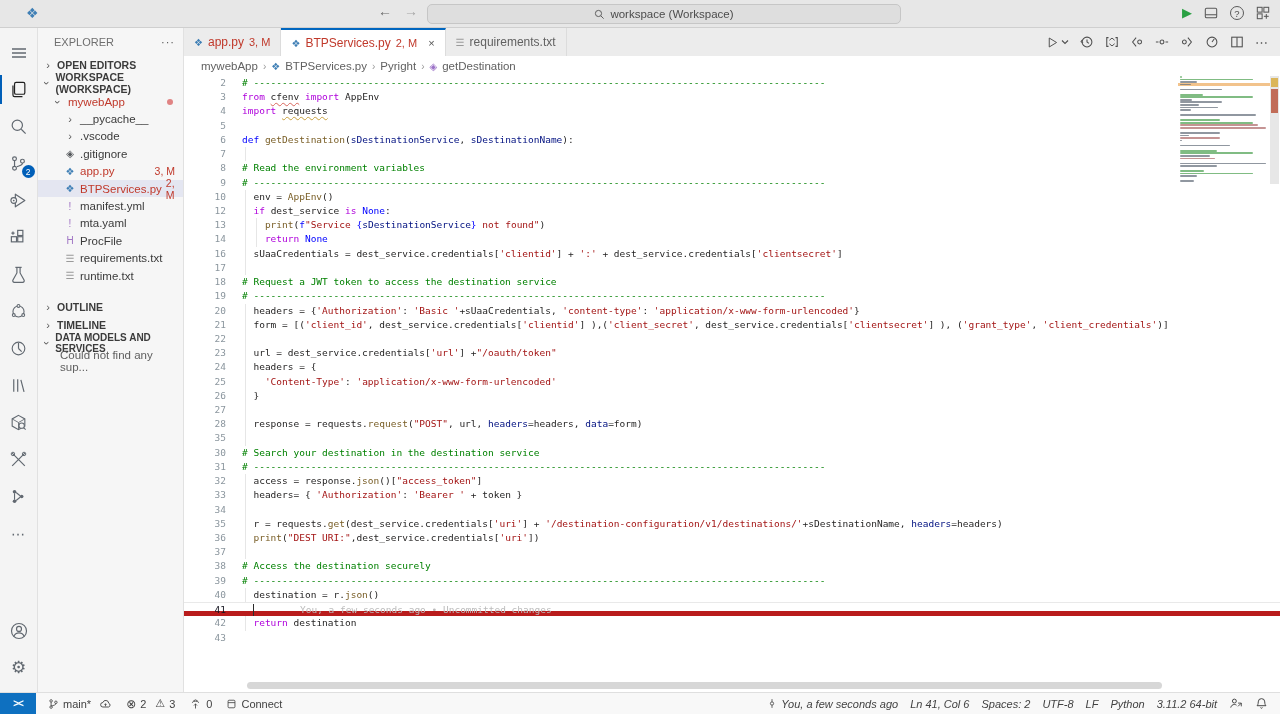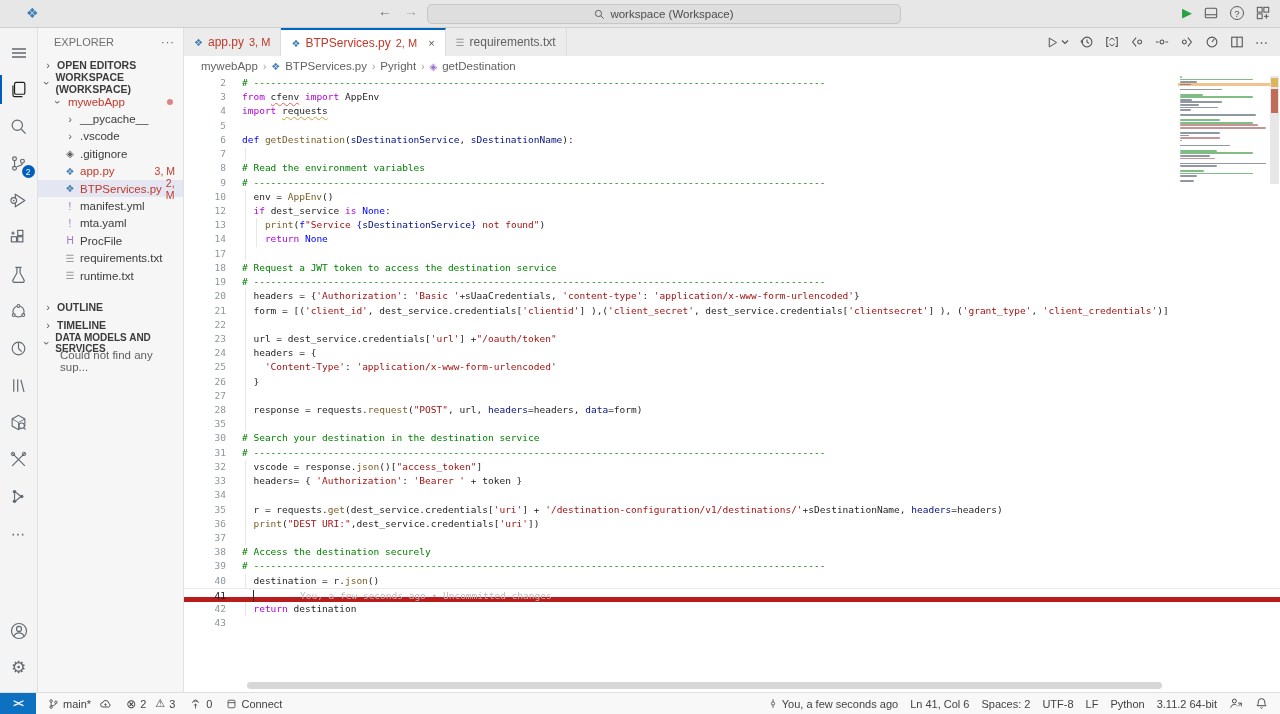--- a/index.html
+++ b/index.html
@@ -66,21 +66,21 @@
   .mini-row{height:1.7px;margin-bottom:0.86px;border-radius:1px;}
   .mini-hl{position:absolute;left:-2px;right:-2px;height:3px;background:#f0b978;opacity:.85;}
   .ruler{position:absolute;top:0;right:0;width:11px;height:100%;}
   .ruler-slider{position:absolute;left:1px;right:1px;top:0;height:108px;background:#9f9f9f;opacity:.25;}
   .rmark{position:absolute;left:2px;right:2px;}
   .hscroll{position:absolute;left:63px;bottom:3px;width:915px;height:7px;background:#b6b6b6;opacity:.55;border-radius:4px;}
   
   .statusbar{height:22px;background:#f8f8f8;border-top:1px solid #dfdfdf;display:flex;align-items:center;font-size:11px;color:#424242;}
   .remote{width:36px;height:22px;background:#0e70c0;color:#fff;display:flex;align-items:center;justify-content:center;font-size:10px;font-weight:bold;letter-spacing:-1px;}
   .sb-left{display:flex;align-items:center;gap:14px;padding-left:12px;}
-  .sb-right{margin-left:auto;display:flex;align-items:center;gap:12px;padding-right:12px;}
+  .sb-right{margin-left:auto;display:flex;align-items:center;gap:12px;padding-right:12px;font-style:italic;}
   .sb-item{display:flex;align-items:center;gap:4px;cursor:pointer;}
 </style>
 </head>
 <body>
 
 <div class="titlebar">
   <span class="app-logo">❖</span>
   <div class="nav-arrows">
     <span>←</span>
     <span class="fwd">→</span>
@@ -370,36 +370,37 @@
           <div class="row"><span class="num">4</span><span class="t-ctrl">import </span><span class="sq sq-yel">requests</span></div>
           <div class="row"><span class="num">5</span></div>
           <div class="row"><span class="num">6</span><span class="t-kw">def </span><span class="t-fn">getDestination</span><span class="">(</span><span class="t-var">sDestinationService</span><span class="">, </span><span class="t-var">sDestinationName</span><span class="">):</span></div>
           <div class="row"><span class="num">7</span><div class="guide" style="left:61px"></div></div>
           <div class="row"><span class="num">8</span><span class="t-cm"># Read the environment variables</span></div>
           <div class="row"><span class="num">9</span><span class="t-cm"># ----------------------------------------------------------------------------------------------------</span></div>
           <div class="row"><span class="num">10</span><div class="guide" style="left:61px"></div><span class="">  env = </span><span class="t-fn">AppEnv</span><span class="">()</span></div>
           <div class="row"><span class="num">12</span><div class="guide" style="left:61px"></div><span class="">  </span><span class="t-ctrl">if</span><span class=""> dest_service </span><span class="t-ctrl">is</span><span class=""> </span><span class="t-kw">None</span><span class="">:</span></div>
           <div class="row"><span class="num">13</span><div class="guide" style="left:61px"></div><div class="guide" style="left:72px"></div><span class="">    </span><span class="t-fn">print</span><span class="">(</span><span class="t-kw">f</span><span class="t-str">"Service </span><span class="t-kw">{</span><span class="t-var">sDestinationService</span><span class="t-kw">}</span><span class="t-str"> not found"</span><span class="">)</span></div>
           <div class="row"><span class="num">14</span><div class="guide" style="left:61px"></div><div class="guide" style="left:72px"></div><span class="">    </span><span class="t-ctrl">return</span><span class=""> </span><span class="t-kw">None</span></div>
+          <div class="row"><span class="num">16</span><div class="guide" style="left:61px"></div><span class="">  sUaaCredentials = dest_service.credentials[</span><span class="t-str">'clientid'</span><span class="">] + </span><span class="t-str">':'</span><span class=""> + dest_service.credentials[</span><span class="t-str">'clientsecret'</span><span class="">]</span></div>
           <div class="row"><span class="num">17</span><div class="guide" style="left:61px"></div></div>
           <div class="row"><span class="num">18</span><span class="t-cm"># Request a JWT token to access the destination service</span></div>
           <div class="row"><span class="num">19</span><span class="t-cm"># ----------------------------------------------------------------------------------------------------</span></div>
           <div class="row"><span class="num">20</span><div class="guide" style="left:61px"></div><span class="">  headers = {</span><span class="t-str">'Authorization'</span><span class="">: </span><span class="t-str">'Basic '</span><span class="">+sUaaCredentials, </span><span class="t-str">'content-type'</span><span class="">: </span><span class="t-str">'application/x-www-form-urlencoded'</span><span class="">}</span></div>
           <div class="row"><span class="num">21</span><div class="guide" style="left:61px"></div><span class="">  form = [(</span><span class="t-str">'client_id'</span><span class="">, dest_service.credentials[</span><span class="t-str">'clientid'</span><span class="">] ),(</span><span class="t-str">'client_secret'</span><span class="">, dest_service.credentials[</span><span class="t-str">'clientsecret'</span><span class="">] ), (</span><span class="t-str">'grant_type'</span><span class="">, </span><span class="t-str">'client_credentials'</span><span class="">)]</span></div>
           <div class="row"><span class="num">22</span><div class="guide" style="left:61px"></div></div>
           <div class="row"><span class="num">23</span><div class="guide" style="left:61px"></div><span class="">  url = dest_service.credentials[</span><span class="t-str">'url'</span><span class="">] +</span><span class="t-str">"/oauth/token"</span></div>
           <div class="row"><span class="num">24</span><div class="guide" style="left:61px"></div><span class="">  headers = {</span></div>
           <div class="row"><span class="num">25</span><div class="guide" style="left:61px"></div><span class="">    </span><span class="t-str">'Content-Type'</span><span class="">: </span><span class="t-str">'application/x-www-form-urlencoded'</span></div>
           <div class="row"><span class="num">26</span><div class="guide" style="left:61px"></div><span class="">  }</span></div>
           <div class="row"><span class="num">27</span><div class="guide" style="left:61px"></div></div>
           <div class="row"><span class="num">28</span><div class="guide" style="left:61px"></div><span class="">  response = requests.</span><span class="t-fn">request</span><span class="">(</span><span class="t-str">"POST"</span><span class="">, url, </span><span class="t-var">headers</span><span class="">=headers, </span><span class="t-var">data</span><span class="">=form)</span></div>
           <div class="row"><span class="num">35</span><div class="guide" style="left:61px"></div></div>
           <div class="row"><span class="num">30</span><span class="t-cm"># Search your destination in the destination service</span></div>
           <div class="row"><span class="num">31</span><span class="t-cm"># ----------------------------------------------------------------------------------------------------</span></div>
-          <div class="row"><span class="num">32</span><div class="guide" style="left:61px"></div><span class="">  vscode = response.</span><span class="t-fn">json</span><span class="">()[</span><span class="t-str">"access_token"</span><span class="">]</span></div>
+          <div class="row"><span class="num">32</span><div class="guide" style="left:61px"></div><span class="">  access = response.</span><span class="t-fn">json</span><span class="">()[</span><span class="t-str">"access_token"</span><span class="">]</span></div>
           <div class="row"><span class="num">33</span><div class="guide" style="left:61px"></div><span class="">  headers= { </span><span class="t-str">'Authorization'</span><span class="">: </span><span class="t-str">'Bearer '</span><span class=""> + token }</span></div>
           <div class="row"><span class="num">34</span><div class="guide" style="left:61px"></div></div>
           <div class="row"><span class="num">35</span><div class="guide" style="left:61px"></div><span class="">  r = requests.</span><span class="t-fn">get</span><span class="">(dest_service.credentials[</span><span class="t-str">'uri'</span><span class="">] + </span><span class="t-str">'/destination-configuration/v1/destinations/'</span><span class="">+sDestinationName, </span><span class="t-var">headers</span><span class="">=headers)</span></div>
           <div class="row"><span class="num">36</span><div class="guide" style="left:61px"></div><span class="">  </span><span class="t-fn">print</span><span class="">(</span><span class="t-str">"DEST URI:"</span><span class="">,dest_service.credentials[</span><span class="t-str">'uri'</span><span class="">])</span></div>
           <div class="row"><span class="num">37</span><div class="guide" style="left:61px"></div></div>
           <div class="row"><span class="num">38</span><span class="t-cm"># Access the destination securely</span></div>
           <div class="row"><span class="num">39</span><span class="t-cm"># ----------------------------------------------------------------------------------------------------</span></div>
           <div class="row"><span class="num">40</span><div class="guide" style="left:61px"></div><span class="">  destination = r.</span><span class="t-fn">json</span><span class="">()</span></div>
           <div class="row curline"><span class="num cur">41</span><div class="cursor"></div><span class="blame">You, a few seconds ago • Uncommitted changes</span></div>
           <div class="row"><span class="num">42</span><div class="guide" style="left:61px"></div><span class="">  </span><span class="t-ctrl">return</span><span class=""> destination</span></div>

